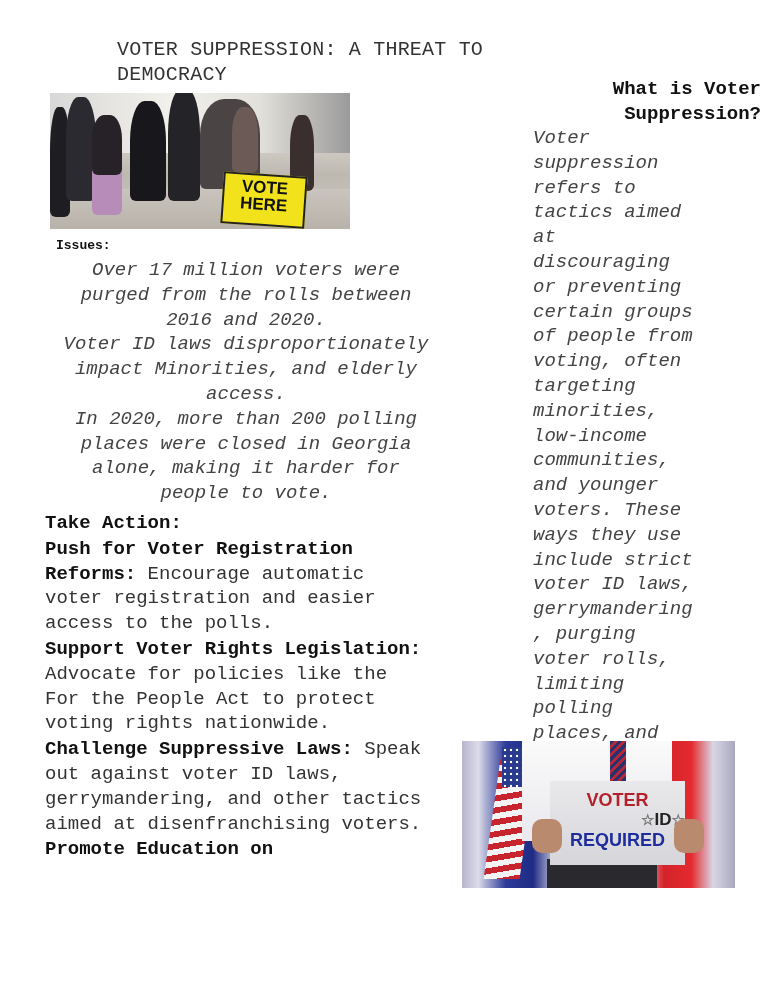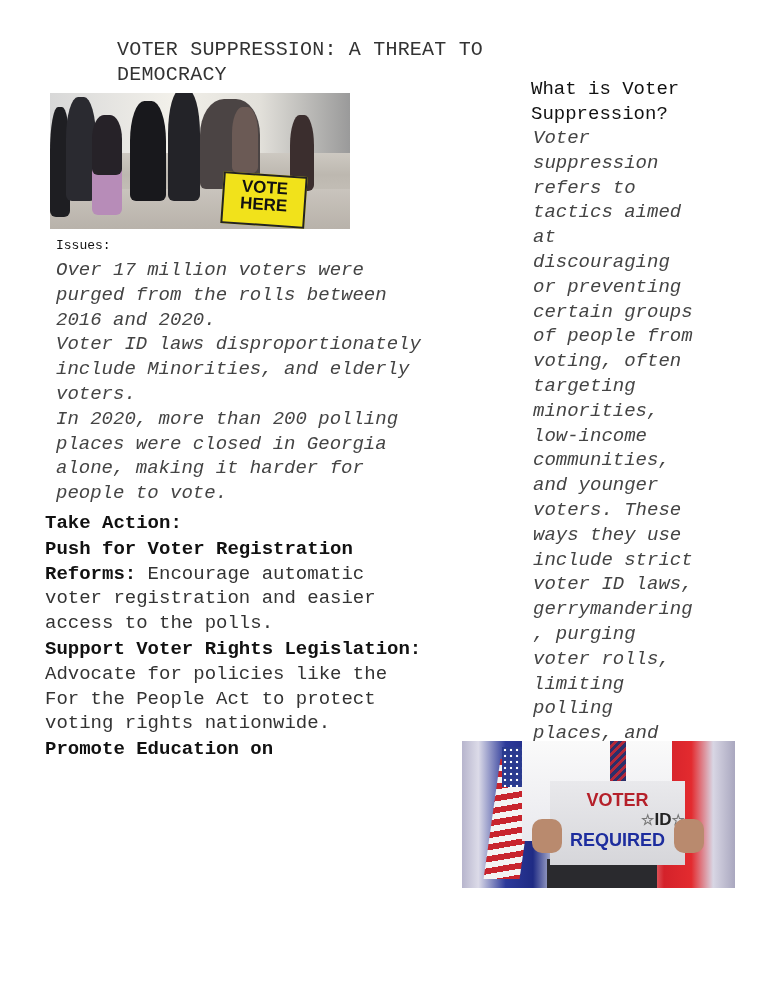--- a/index.html
+++ b/index.html
@@ -62,27 +62,27 @@
       position: absolute; left: 88px; top: 40px; width: 135px; height: 84px;
       background: linear-gradient(180deg,#e9e9ec,#d6d6da);
       font-family: "Liberation Sans", sans-serif; font-weight: bold; text-align: center;
       box-sizing: border-box; padding-top: 9px;
     }
     .id-sign .l1 { color: #b5202a; font-size: 18px; line-height: 20px; display: block; }
     .id-sign .l2 { color: #222; font-size: 17px; line-height: 20px; display: block; text-align: right; }
     .id-sign .l2 .star { color: #777; font-size: 15px; }
     .id-sign .l3 { color: #1d2d9e; font-size: 18px; line-height: 20px; display: block; }
 
-    .heading-bold { font-weight: normal; color: #111; }
+    .heading-bold { font-weight: bold; color: #111; text-align: right; }
     .issues-head {
       left: 56px; top: 233px; font-size: 13px; line-height: 25px;
     }
     .issues-body {
       left: 56px; top: 258px; width: 380px;
-      font-size: 19px; line-height: 24.8px; font-style: italic; color: #444;
+      font-size: 19px; line-height: 24.8px; font-style: italic; color: #444; text-align: center;
     }
     .issues-body p { margin: 0; }
     .action {
       left: 44px; top: 510px; width: 380px;
       font-size: 19px; line-height: 24.8px; color: #333;
     }
     .action p { margin: 1px; }
     .action b { color: #111; }
     .what {
       left: 531px; top: 77px; width: 230px;
@@ -114,28 +114,29 @@
   <div class="person" style="left:240px;width:24px;height:76px;background:#3b2e2e;bottom:38px"></div>
   <div class="vote-sign">
     <span>VOTE</span>
     <span>HERE</span>
   </div>
 </div>
 
 <div class="abs heading-bold issues-head">Issues:</div>
 <div class="abs issues-body">
   <p>Over 17 million voters were purged from the rolls between 2016 and 2020.</p>
-  <p> Voter ID laws disproportionately include Minorities, and elderly voters.</p>
+  <p> Voter ID laws disproportionately impact Minorities, and elderly access.</p>
   <p> In 2020, more than 200 polling places were closed in Georgia alone, making it harder for people to vote.</p>
 </div>
 
 <div class="abs action clip-bottom" style="height:484px">
   <p><b>Take Action:</b></p>
   <p><b> Push for Voter Registration Reforms:</b><span> Encourage automatic voter registration and easier access to the polls.</span></p>
   <p><b> Support Voter Rights Legislation:</b><span> Advocate for policies like the For the People Act to protect voting rights nationwide.</span></p>
+  <p><b> Challenge Suppressive Laws:</b><span> Speak out against voter ID laws, gerrymandering, and other tactics aimed at disenfranchising voters.</span></p>
   <p><b>Promote Education on</b><span></span></p>
 </div>
 
 <div class="abs heading-bold what">What is Voter Suppression?</div>
 <div class="abs what-body">Voter
 suppression
 refers to
 tactics aimed
 at
 discouraging

